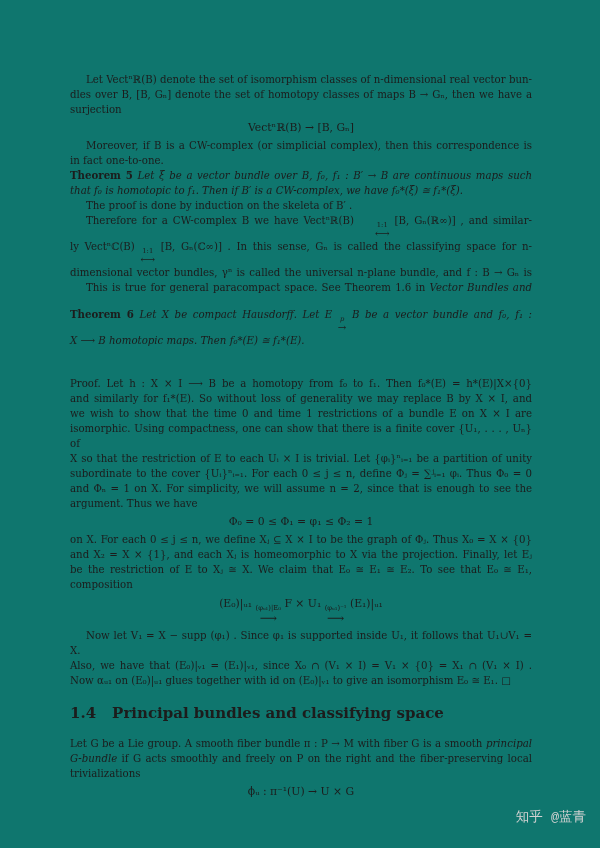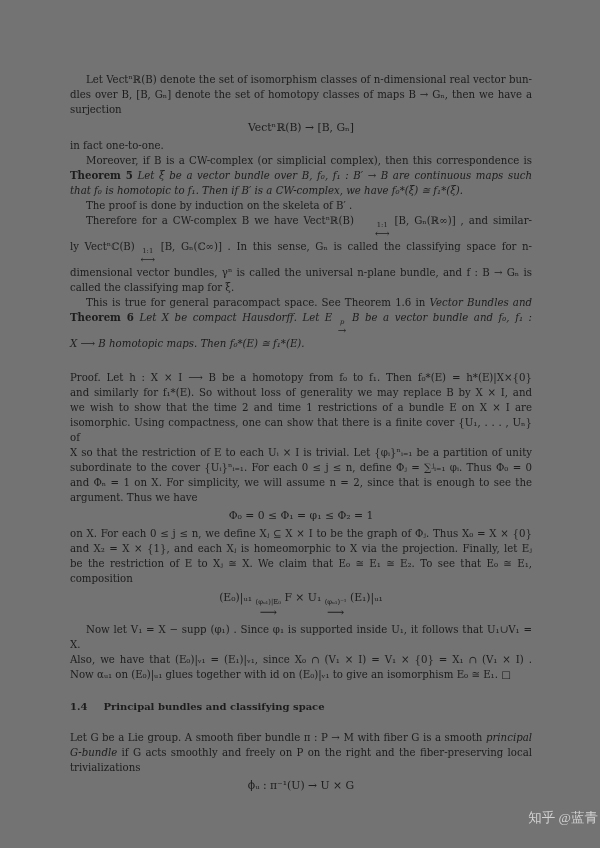--- a/index.html
+++ b/index.html
@@ -1,93 +1,92 @@
 <!DOCTYPE html>
 <html><head>
 <meta charset="utf-8">
 <style>
   html,body { margin:0; padding:0; background:#ffffff; }
   .page {
-    position:relative; width:600px; height:848px; background:#737373;
+    position:relative; width:600px; height:848px; background:#0f766e;
     font-family:"DejaVu Serif","Liberation Serif",serif;
     color:#1c1c1c; font-size:10.2px; line-height:15px; overflow:hidden;
   }
   .text { position:absolute; left:70px; top:72px; width:462px; }
   .line { min-height:15px; }
   .jl { text-align:justify; text-align-last:justify; }
   .ll { text-align:left; }
   .ind { text-indent:16px; }
   .thm { font-style:italic; }
   .bf { font-weight:bold; font-style:normal; }
   .em { font-style:italic; }
   .eq { text-align:left; text-align-last:center; margin:3px 0; font-size:10.8px; }
-  .mt10 { margin-top:0; } .mt12 { } .mt14 { margin-top:19px; }
+  .mt10 { margin-top:0; } .mt12 { margin-top:12px; } .mt14 { margin-top:28px; }
   .ov { display:inline-flex; flex-direction:column; align-items:center;
         line-height:1; vertical-align:-3px; }
   .ovl { font-size:6.8px; line-height:1; margin-bottom:0px; }
   .ova { font-size:10.2px; line-height:1; }
   .eq .ova { font-size:12px; }
-  .section-heading { margin-top:16px; font-weight:bold; font-size:10px;
+  .section-heading { margin-top:16px; font-weight:bold; font-size:15px;
         line-height:18px; text-align:left; }
   .section-heading .num { margin-right:16px; }
   .p8 { margin-top:14px; }
-  .watermark { position:absolute; top:810px; right:2px; color:#d2d2d2;
-        font-size:13.5px; font-family:Liberation Serif, serif; }
+  .watermark { position:absolute; top:810px; right:14px; color:#d2d2d2;
+        font-size:13.5px; font-family:Liberation Mono, monospace; }
 </style>
 </head>
 <body>
 
 <div class="page">
   <div class="text">
 
     <div class="line jl ind">Let Vectⁿℝ(B) denote the set of isomorphism classes of n-dimensional real vector bun-</div>
     <div class="line jl">dles over B, [B, Gₙ] denote the set of homotopy classes of maps B → Gₙ, then we have a</div>
     <div class="line ll">surjection</div>
 
     <div class="line eq">Vectⁿℝ(B) → [B, Gₙ]</div>
 
+    <div class="line jl ind">Moreover, if B is a CW-complex (or simplicial complex), then this correspondence is</div>
     <div class="line ll">in fact one-to-one.</div>
-    <div class="line jl ind">Moreover, if B is a CW-complex (or simplicial complex), then this correspondence is</div>
 
     <div class="mt10">
       <div class="line jl thm"><span class="bf">Theorem 5</span><span> Let ξ be a vector bundle over B, f₀, f₁ : B′ → B are continuous maps such</span></div>
       <div class="line ll thm">that f₀ is homotopic to f₁. Then if B′ is a CW-complex, we have f₀*(ξ) ≅ f₁*(ξ).</div>
     </div>
 
     <div class="line ll ind mt10">The proof is done by induction on the skeleta of B′ .</div>
 
     <div>
       <div class="line jl ind"><span>Therefore for a CW-complex B we have Vectⁿℝ(B)</span> <span class="ov">
             <span class="ovl">1:1</span>
             <span class="ova">⟷</span>
           </span> <span>[B, Gₙ(ℝ∞)] , and similar-</span></div>
       <div class="line jl"><span>ly Vectⁿℂ(B)</span> <span class="ov">
             <span class="ovl">1:1</span>
             <span class="ova">⟷</span>
           </span> <span>[B, Gₙ(ℂ∞)] . In this sense, Gₙ is called the classifying space for n-</span></div>
       <div class="line jl">dimensional vector bundles, γⁿ is called the universal n-plane bundle, and f : B → Gₙ is</div>
-      <div class="line ll">called the classifying map for ξ.</div>
     </div>
 
     <div>
       <div class="line jl ind"><span>This is true for general paracompact space. See Theorem 1.6 in </span><span class="em">Vector Bundles and</span></div>
     </div>
 
     <div class="mt12">
       <div class="line jl thm"><span class="bf">Theorem 6</span><span> Let X be compact Hausdorff. Let E</span> <span class="ov">
             <span class="ovl">p</span>
             <span class="ova">→</span>
           </span> <span>B be a vector bundle and f₀, f₁ :</span></div>
       <div class="line ll thm">X ⟶ B homotopic maps. Then f₀*(E) ≅ f₁*(E).</div>
     </div>
 
     <div class="mt14">
       <div class="line jl">Proof. Let h : X × I ⟶ B be a homotopy from f₀ to f₁. Then f₀*(E) = h*(E)|X×{0}</div>
       <div class="line jl">and similarly for f₁*(E). So without loss of generality we may replace B by X × I, and</div>
-      <div class="line jl">we wish to show that the time 2 and time 1 restrictions of a bundle E on X × I are</div>
+      <div class="line jl">we wish to show that the time 0 and time 1 restrictions of a bundle E on X × I are</div>
       <div class="line jl">isomorphic. Using compactness, one can show that there is a finite cover {U₁, . . . , Uₙ} of</div>
       <div class="line jl">X so that the restriction of E to each Uᵢ × I is trivial. Let {φᵢ}ⁿᵢ₌₁ be a partition of unity</div>
       <div class="line jl">subordinate to the cover {Uᵢ}ⁿᵢ₌₁. For each 0 ≤ j ≤ n, define Φⱼ = ∑ʲᵢ₌₁ φᵢ. Thus Φ₀ = 0</div>
       <div class="line jl">and Φₙ = 1 on X. For simplicity, we will assume n = 2, since that is enough to see the</div>
       <div class="line ll">argument. Thus we have</div>
     </div>
 
     <div class="line eq">Φ₀ = 0 ≤ Φ₁ = φ₁ ≤ Φ₂ = 1</div>
 
     <div>

